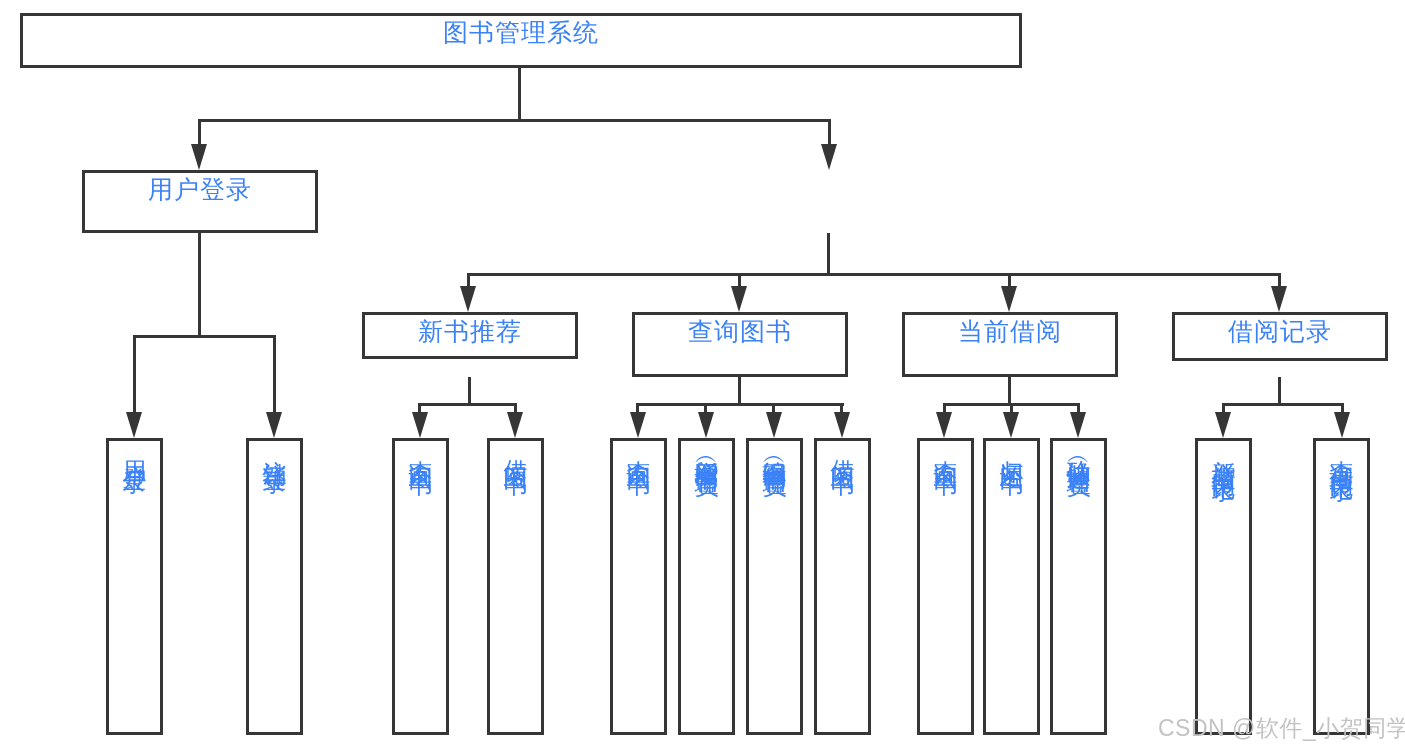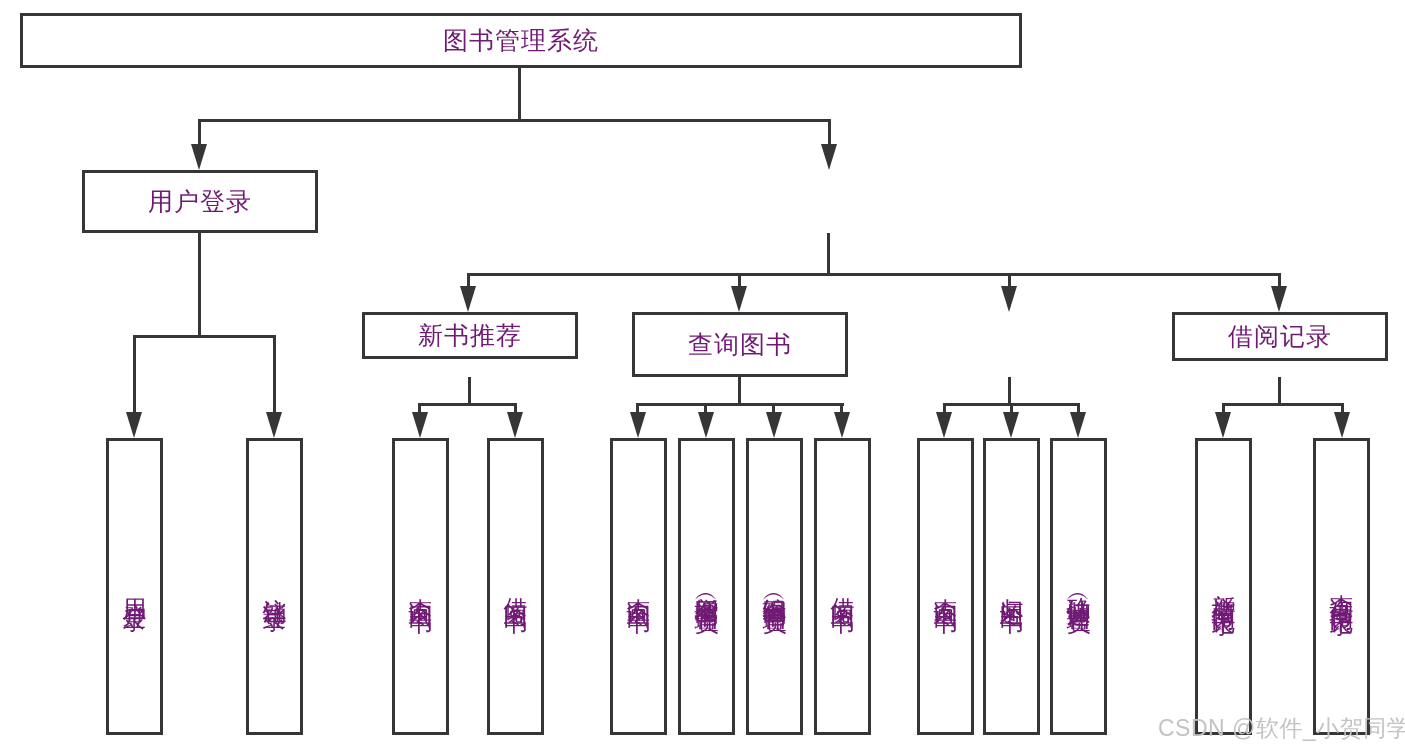--- a/index.html
+++ b/index.html
@@ -9,23 +9,23 @@
     background:#ffffff;
     font-family:"Liberation Sans","DejaVu Sans",sans-serif;
     overflow:hidden;
   }
   .box{
     position:absolute;
     box-sizing:border-box;
     border:3px solid #363636;
     background:#ffffff;
     display:flex;
-    align-items:center;
+    align-items:flex-start;
     justify-content:center;
-    color:#701a75;
+    color:#3b82f6;
   }
   .hbox{font-size:25px;letter-spacing:1px;}
   .vbox{font-size:24px;}
   .vbox .vtext{
     writing-mode:vertical-lr;
     text-orientation:mixed;
     line-height:1;
     letter-spacing:4px;
     white-space:nowrap;
   }
@@ -84,20 +84,23 @@
   <div class="vline" style="left:1008px;top:273px;height:15px"></div>
   <div class="ahead" style="left:1001px;top:286px"></div>
   <div class="vline" style="left:1278px;top:273px;height:15px"></div>
   <div class="ahead" style="left:1271px;top:286px"></div>
 
   <div class="box hbox" style="left:362px;top:312px;width:216px;height:47px">
     <span>新书推荐</span>
   </div>
   <div class="box hbox" style="left:632px;top:312px;width:216px;height:65px">
     <span>查询图书</span>
+  </div>
+  <div class="box hbox" style="left:902px;top:312px;width:216px;height:65px">
+    <span>当前借阅</span>
   </div>
   <div class="box hbox" style="left:1172px;top:312px;width:216px;height:49px">
     <span>借阅记录</span>
   </div>
 
   <div class="vline" style="left:468px;top:377px;height:29px"></div>
   <div class="hline" style="left:418px;top:403px;width:99px"></div>
   <div class="vline" style="left:418px;top:403px;height:11px"></div>
   <div class="ahead" style="left:412px;top:412px"></div>
   <div class="vline" style="left:514px;top:403px;height:11px"></div>

